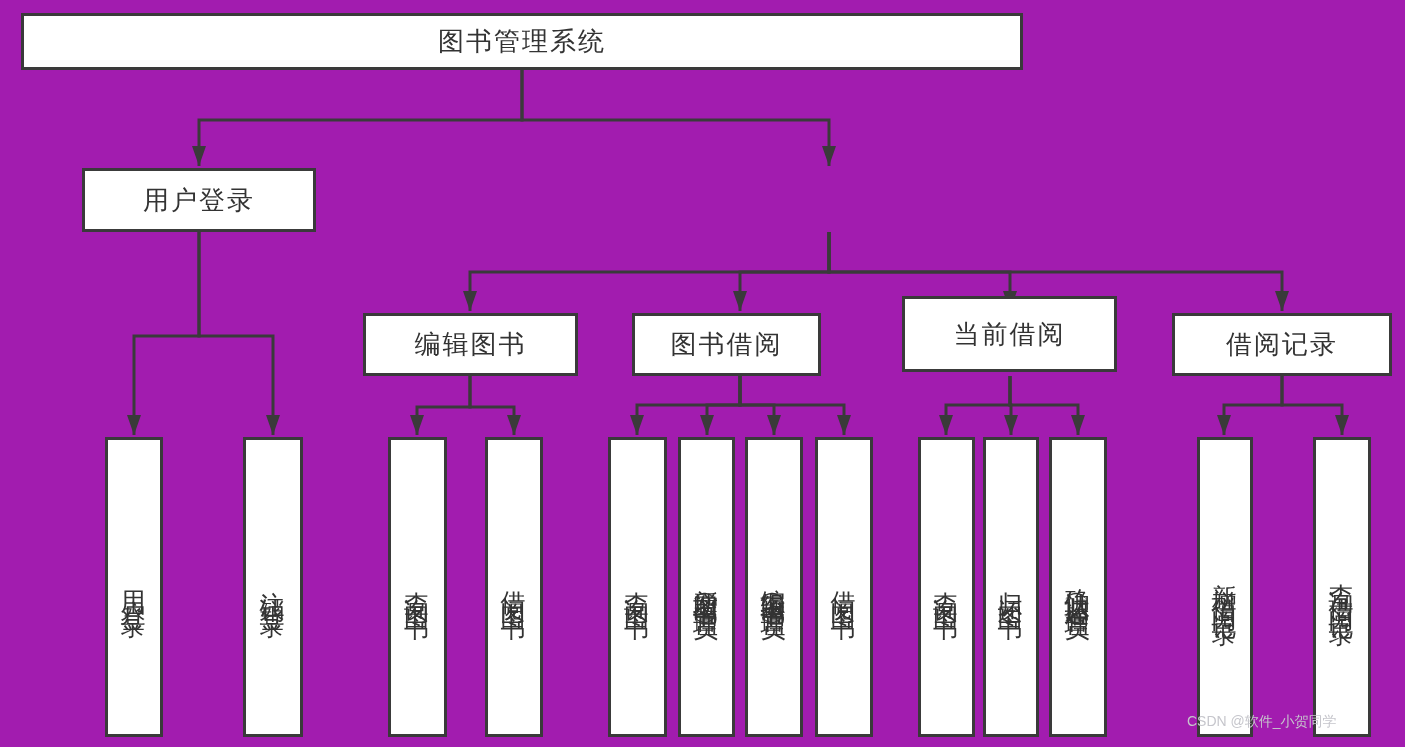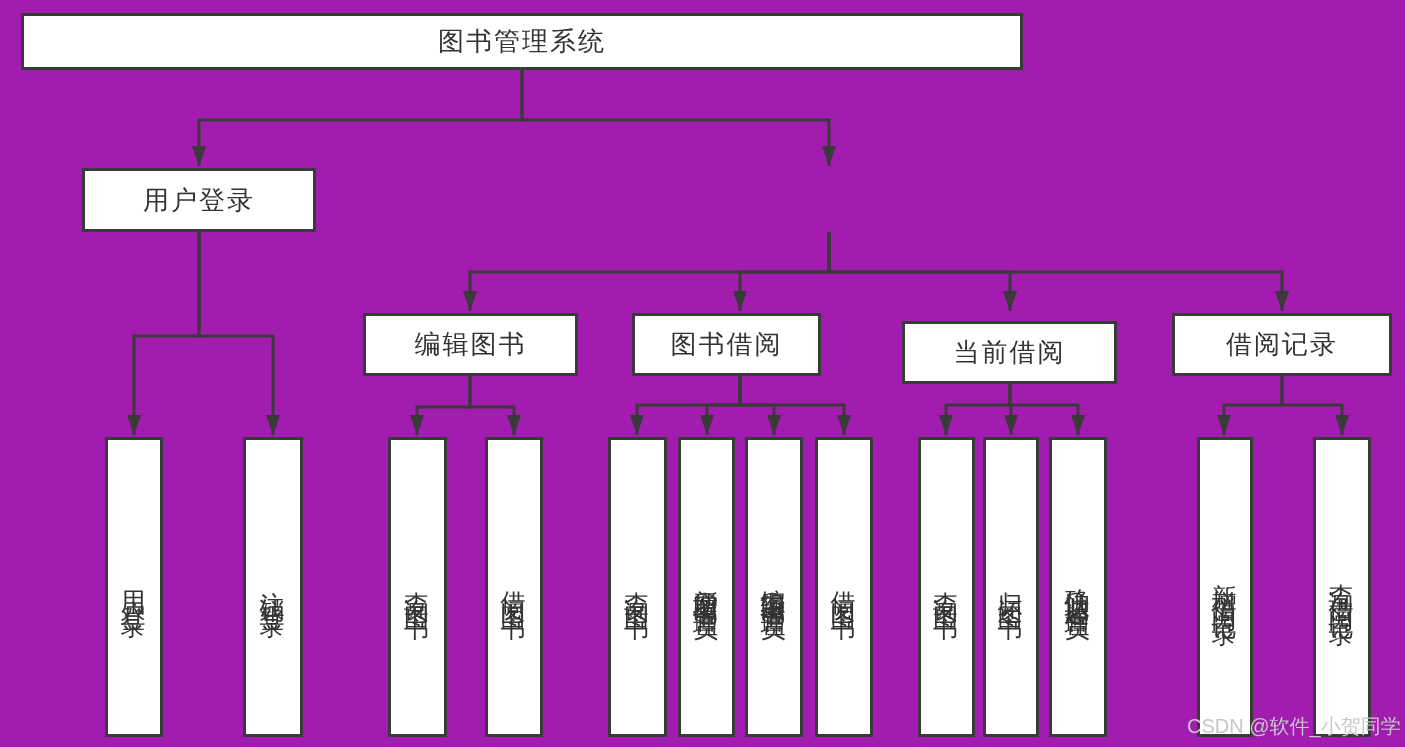--- a/index.html
+++ b/index.html
@@ -16,21 +16,21 @@
   }
   .h-box { font-size:26px; letter-spacing:2px; }
   .leaf {
     writing-mode:vertical-rl; text-orientation:mixed;
     font-size:25px; letter-spacing:8px;
     top:437px; height:300px;
   }
   .tight { letter-spacing:4px; }
   .watermark {
     position:absolute; left:1187px; top:713px; width:212px;
-    color:#c6c6cc; font-size:20px; white-space:nowrap;
+    color:#c6c6cc; font-size:14px; white-space:nowrap;
   }
 </style>
 </head>
 <body>
 
 <div class="canvas">
 
   <svg class="wires" width="1405" height="747" viewBox="0 0 1405 747" xmlns="http://www.w3.org/2000/svg">
     <defs>
       <marker id="arw" markerUnits="userSpaceOnUse" markerWidth="22" markerHeight="18" refX="20" refY="8" orient="auto">
@@ -78,21 +78,21 @@
       <polyline points="1282,376 1282,405 1342,405 1342,435" marker-end="url(#arw)"></polyline>
     </g>
   </svg>
 
   <div class="box h-box" style="left:21px;top:13px;width:1002px;height:57px">图书管理系统</div>
 
   <div class="box h-box" style="left:82px;top:168px;width:234px;height:64px">用户登录</div>
 
   <div class="box h-box" style="left:363px;top:313px;width:215px;height:63px">编辑图书</div>
   <div class="box h-box" style="left:632px;top:313px;width:189px;height:63px">图书借阅</div>
-  <div class="box h-box" style="left:902px;top:321px;width:215px;height:63px">当前借阅</div>
+  <div class="box h-box" style="left:902px;top:296px;width:215px;height:76px">当前借阅</div>
   <div class="box h-box" style="left:1172px;top:313px;width:220px;height:63px">借阅记录</div>
 
   <div class="box leaf" style="left:105px;width:58px">用户登录</div>
   <div class="box leaf" style="left:243px;width:60px">注销登录</div>
 
   <div class="box leaf" style="left:388px;width:59px">查询图书</div>
   <div class="box leaf" style="left:485px;width:58px">借阅图书</div>
 
   <div class="box leaf" style="left:608px;width:59px">查询图书</div>
   <div class="box leaf tight" style="left:678px;width:57px">新增图书（管理员）</div>

